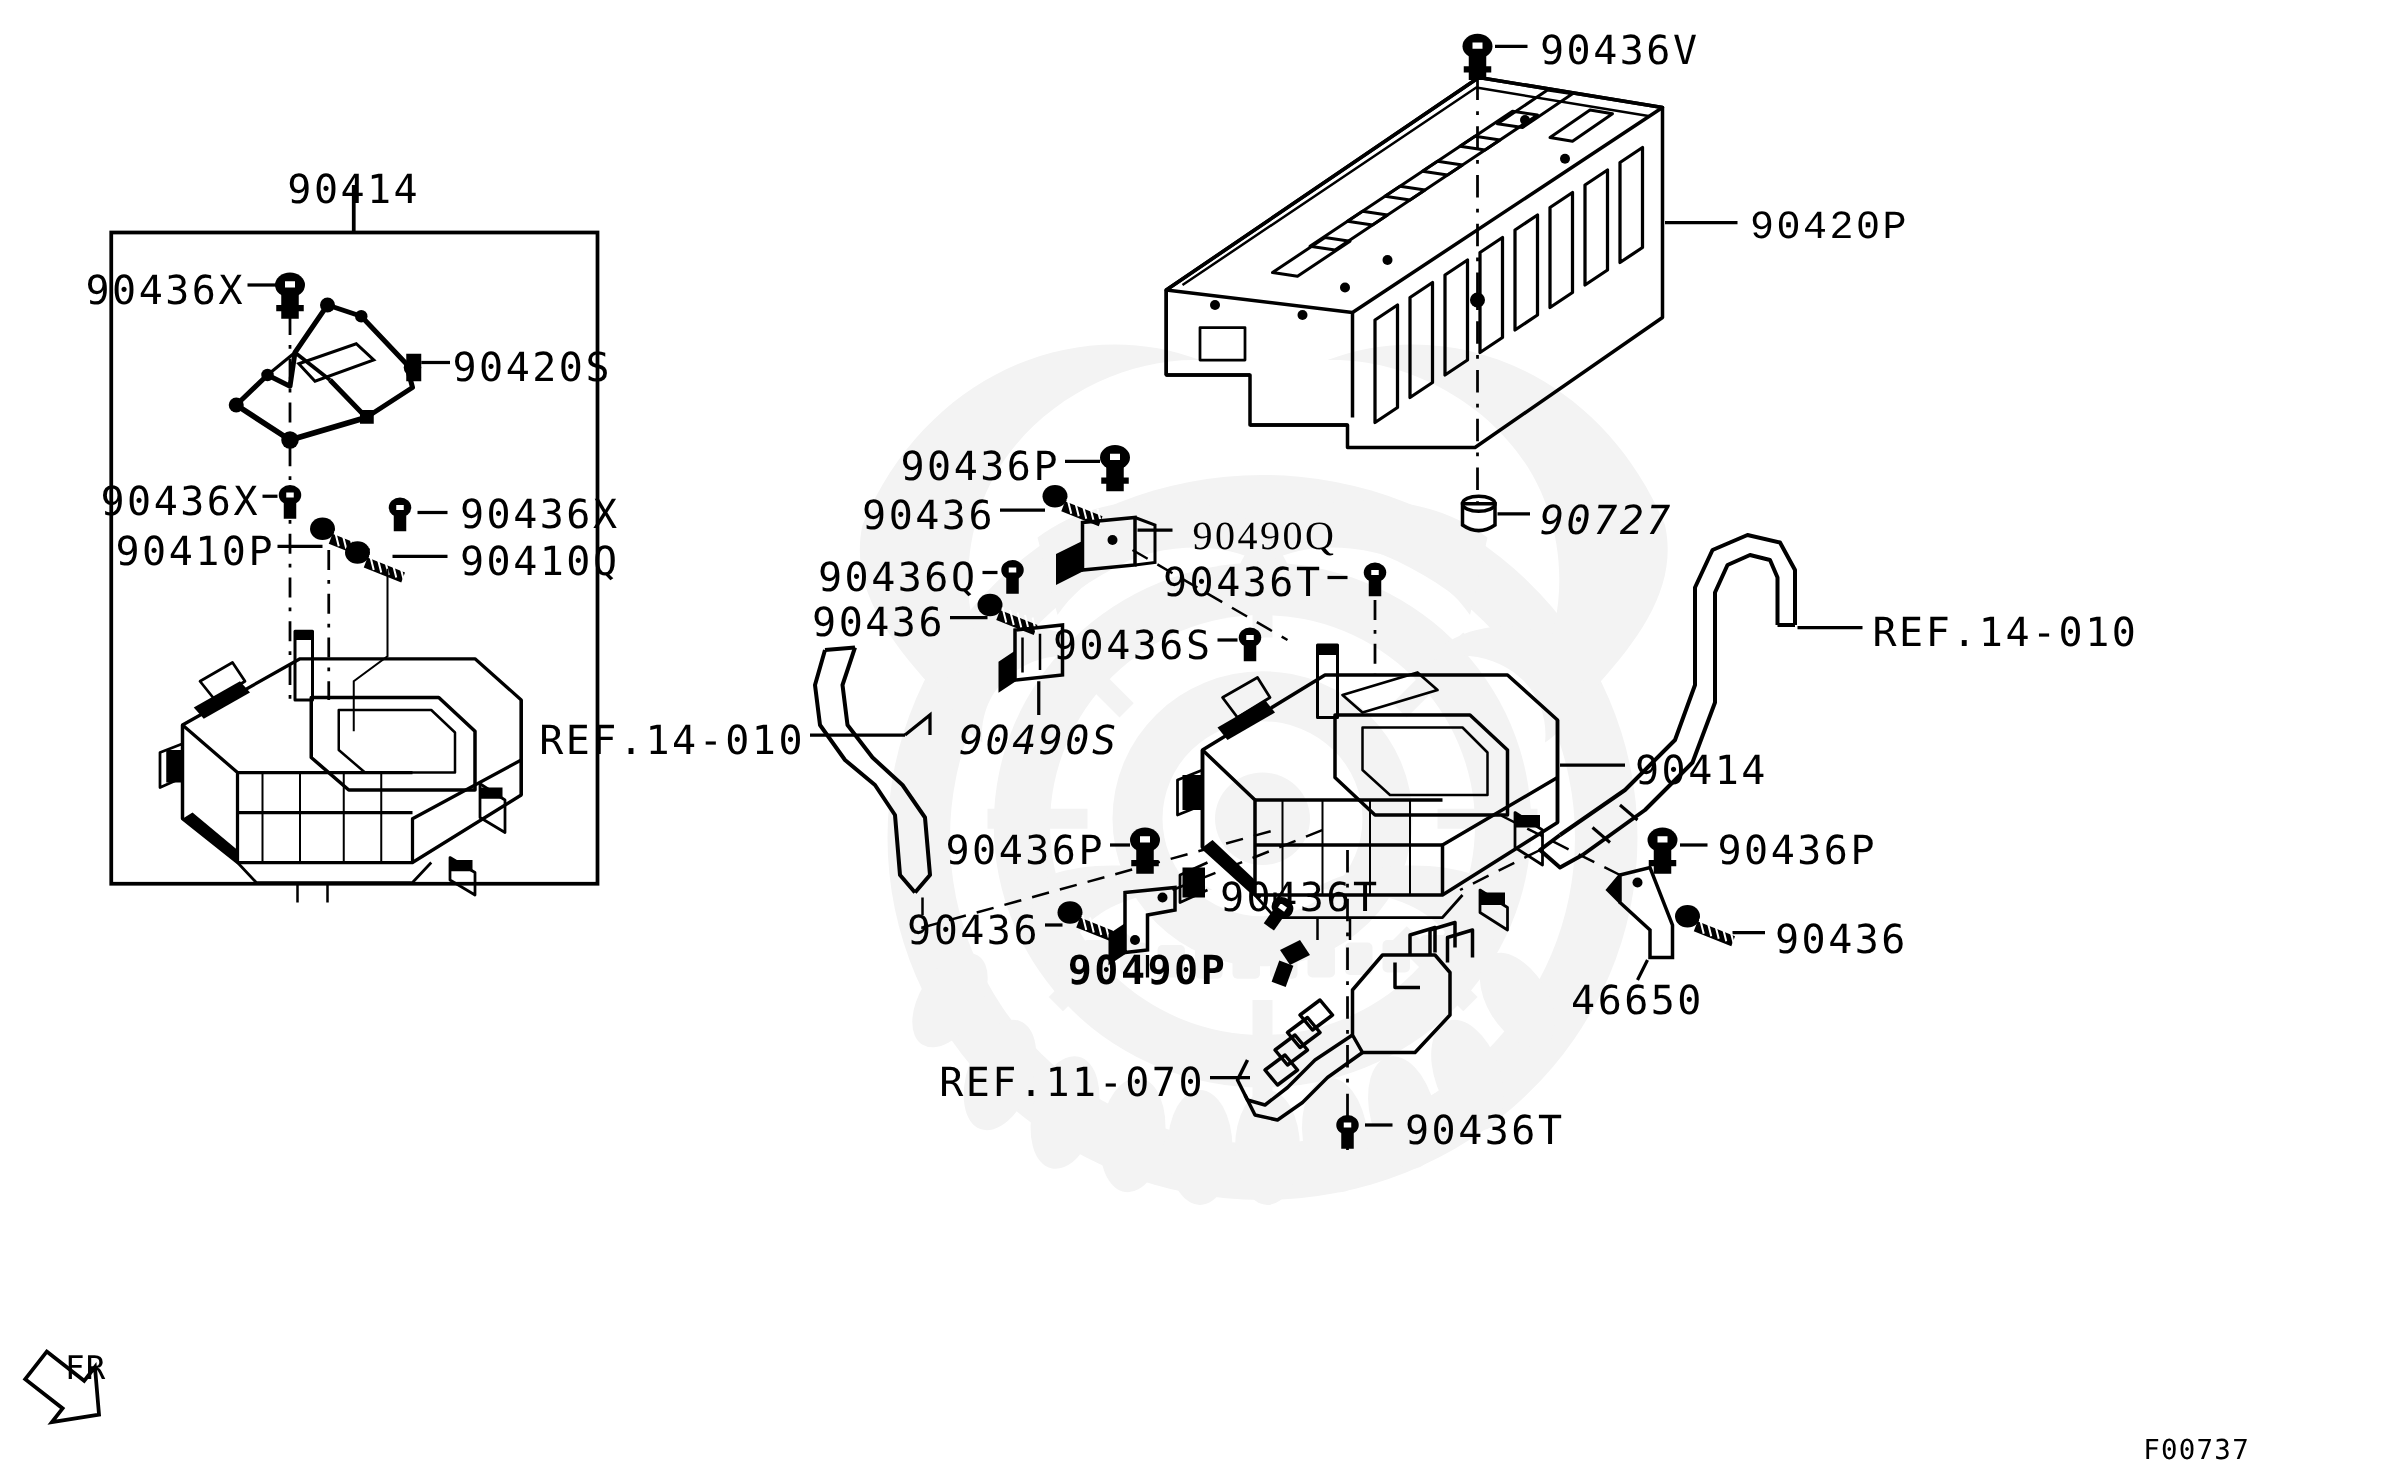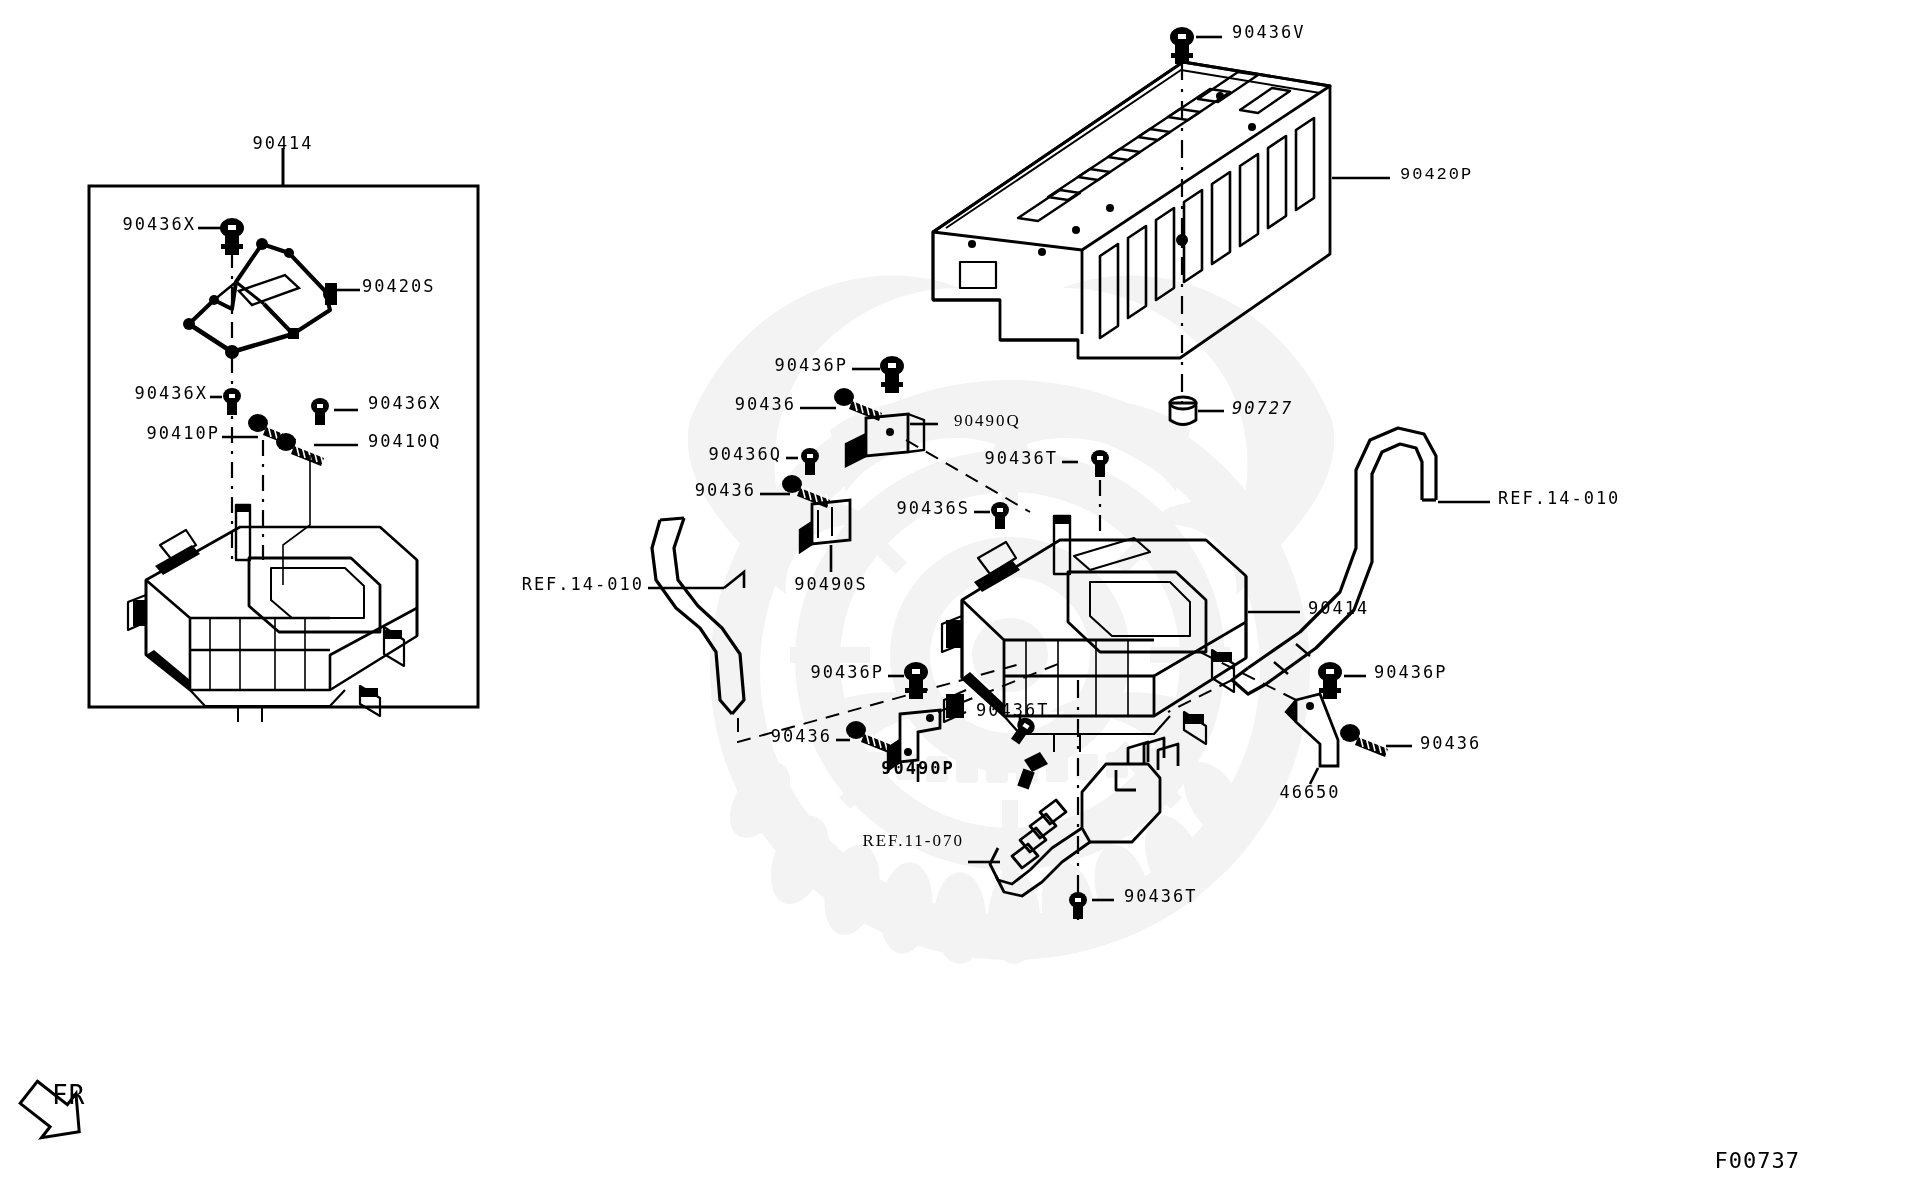--- a/index.html
+++ b/index.html
@@ -1,21 +1,21 @@
 <!DOCTYPE html>
 <html><head>
 <meta charset="utf-8">
 <style>
   html,body{margin:0;padding:0;background:#ffffff;}
   body{width:1907px;height:1187px;position:relative;overflow:hidden;
        font-family:"DejaVu Sans Mono","Liberation Mono",monospace;}
   #stage{position:absolute;left:0;top:0;width:1907px;height:1187px;}
   svg{position:absolute;left:0;top:0;width:1907px;height:1187px;}
   .lbl{position:absolute;font-family:"DejaVu Sans Mono","Liberation Mono",monospace;
-       font-size:17px;letter-spacing:2.0px;color:#000;white-space:nowrap;line-height:1;}
+       font-size:32px;letter-spacing:2.0px;color:#000;white-space:nowrap;line-height:1;}
   .lbl.r{transform:translateX(-100%);}
   .code{position:absolute;font-size:22px;letter-spacing:1px;color:#000;}
   .frtxt{position:absolute;font-size:26px;letter-spacing:1px;color:#000;margin-left:38px;}
 </style>
 </head>
 <body>
 
 <div id="stage">
 
 <svg viewBox="0 0 1907 1187" xmlns="http://www.w3.org/2000/svg">
@@ -492,39 +492,39 @@
 <div class="lbl r" style="left:970px;top:500px;">90436S</div>
 
 <div class="lbl r" style="left:1058px;top:450px;">90436T</div>
 
 <div class="lbl" style="left:1232px;top:400px;font-style:italic;">90727</div>
 
 <div class="lbl" style="left:1498px;top:490px;">REF.14-010</div>
 
 <div class="lbl r" style="left:644px;top:576px;">REF.14-010</div>
 
-<div class="lbl" style="left:831px;top:576px;transform:translateX(-50%);">90490S</div>
+<div class="lbl" style="left:831px;top:576px;transform:translateX(-50%);font-style:italic;">90490S</div>
 
 <div class="lbl" style="left:1308px;top:600px;">90414</div>
 
 <div class="lbl r" style="left:884px;top:664px;">90436P</div>
 
 <div class="lbl" style="left:1374px;top:664px;">90436P</div>
 
 <div class="lbl r" style="left:832px;top:728px;">90436</div>
 
 <div class="lbl" style="left:1420px;top:735px;">90436</div>
 
 <div class="lbl" style="left:976px;top:702px;">90436T</div>
 
 <div class="lbl" style="left:918px;top:760px;transform:translateX(-50%);font-weight:bold;">90490P</div>
 
 <div class="lbl" style="left:1310px;top:784px;transform:translateX(-50%);">46650</div>
 
-<div class="lbl r" style="left:964px;top:832px;font-family:Liberation Serif, serif;">REF.11-070</div>
+<div class="lbl r" style="left:964px;top:850px;">REF.11-070</div>
 
 <div class="lbl" style="left:1124px;top:888px;">90436T</div>
 
 <div class="frtxt" style="left:14px;top:1080px;">FR</div>
 
 <div class="code" style="left:1800px;top:1148px;transform:translateX(-100%);">F00737</div>
 
 </div>
 
 </body></html>

